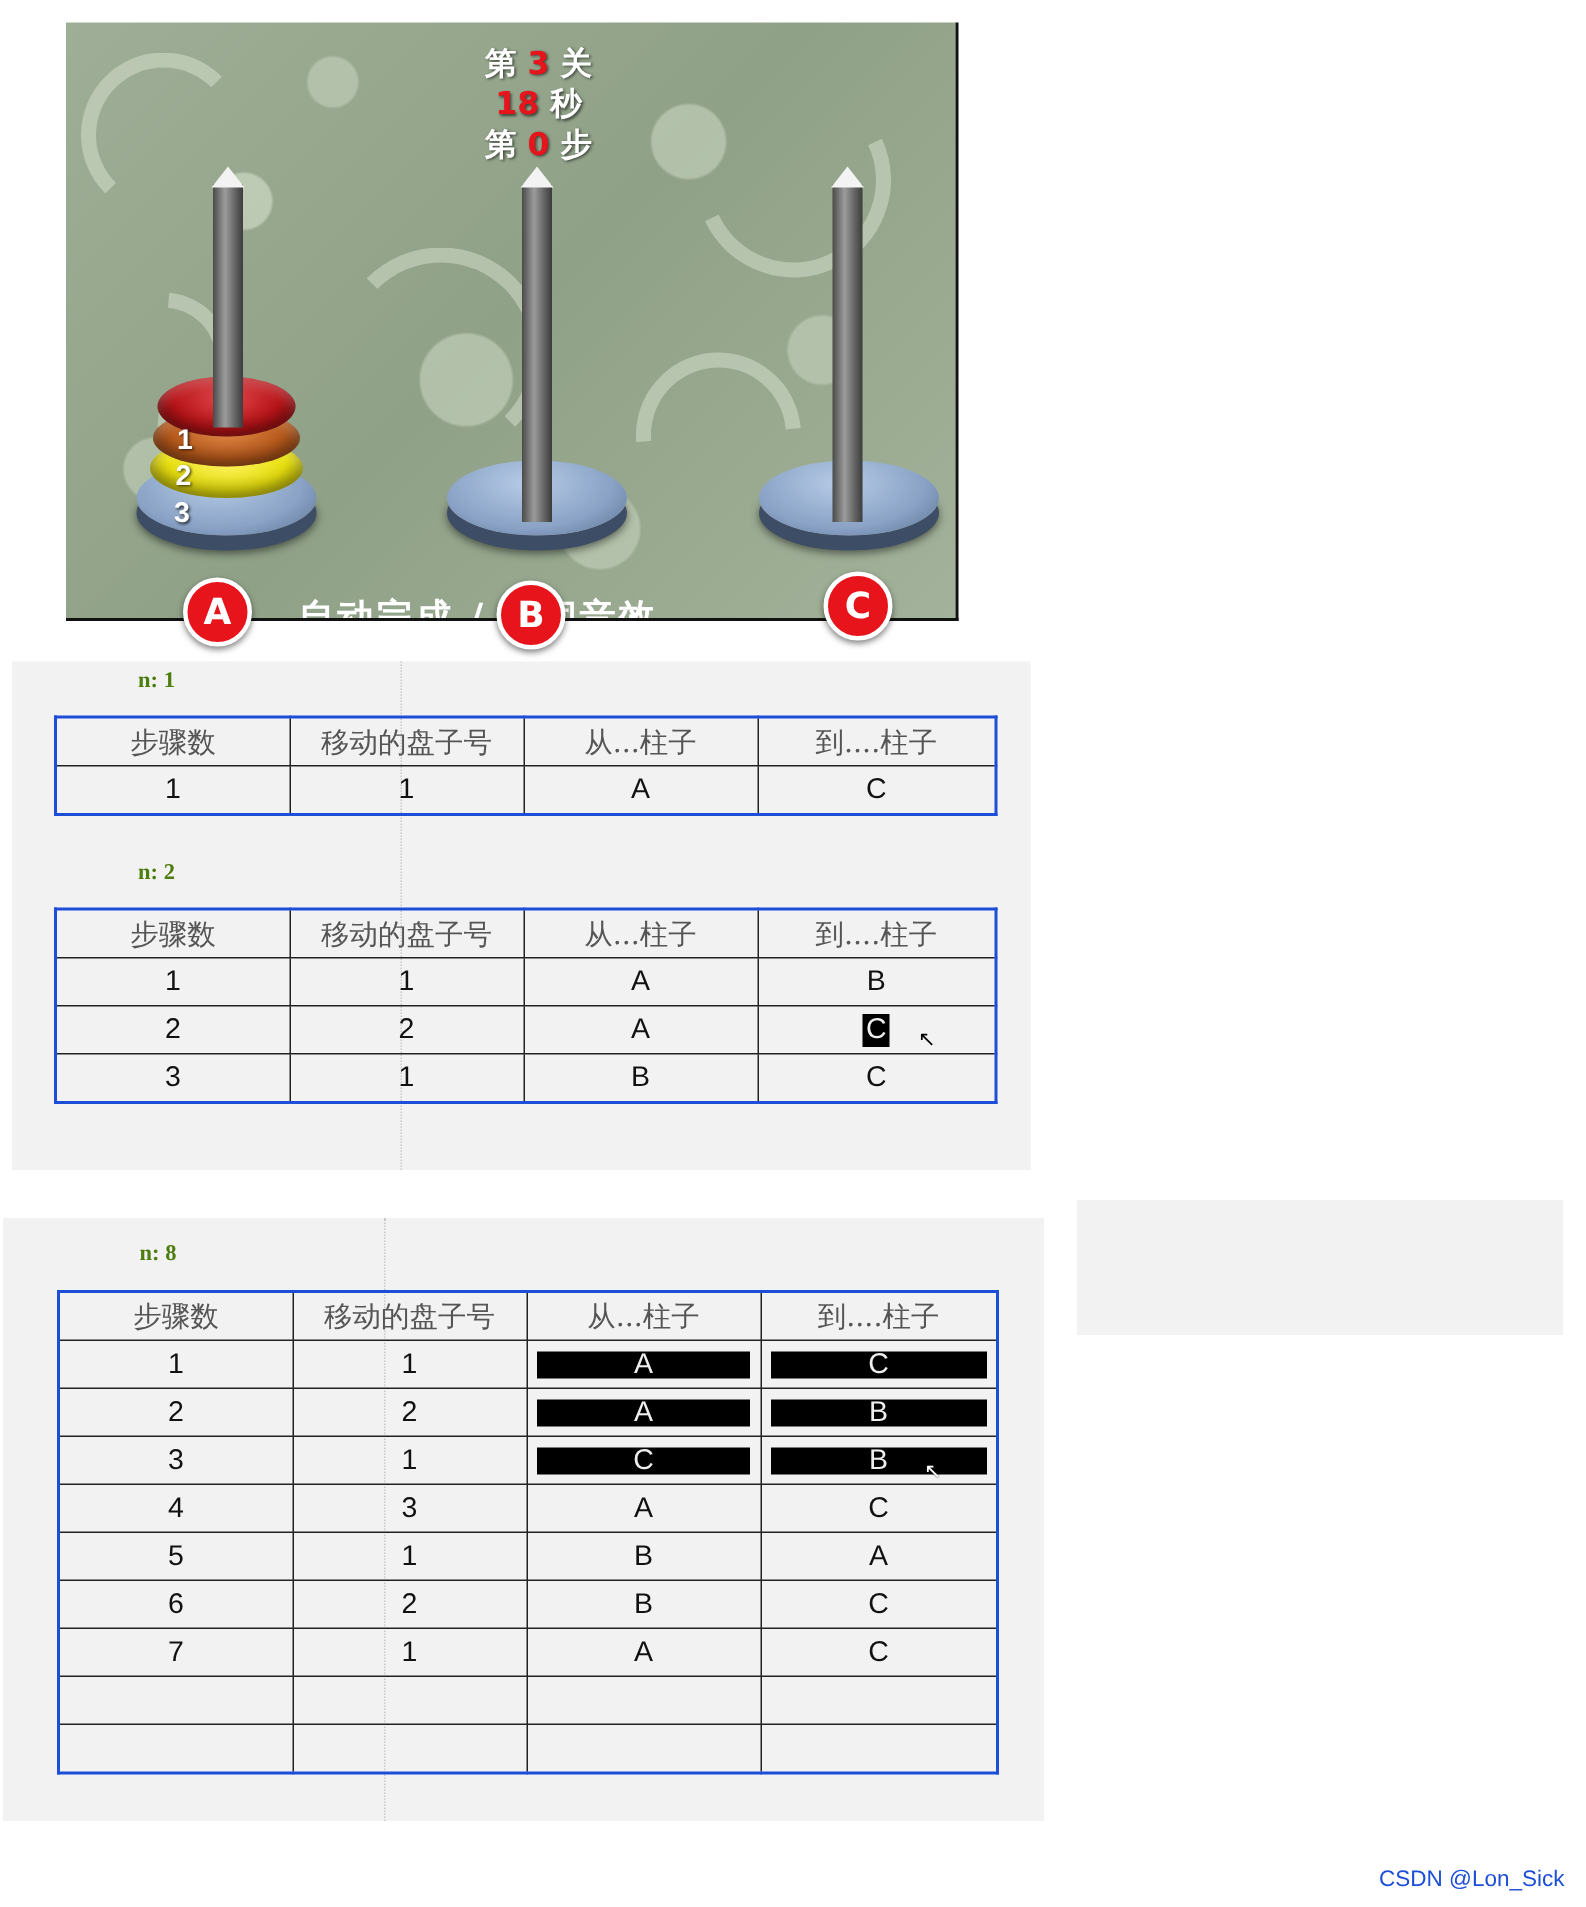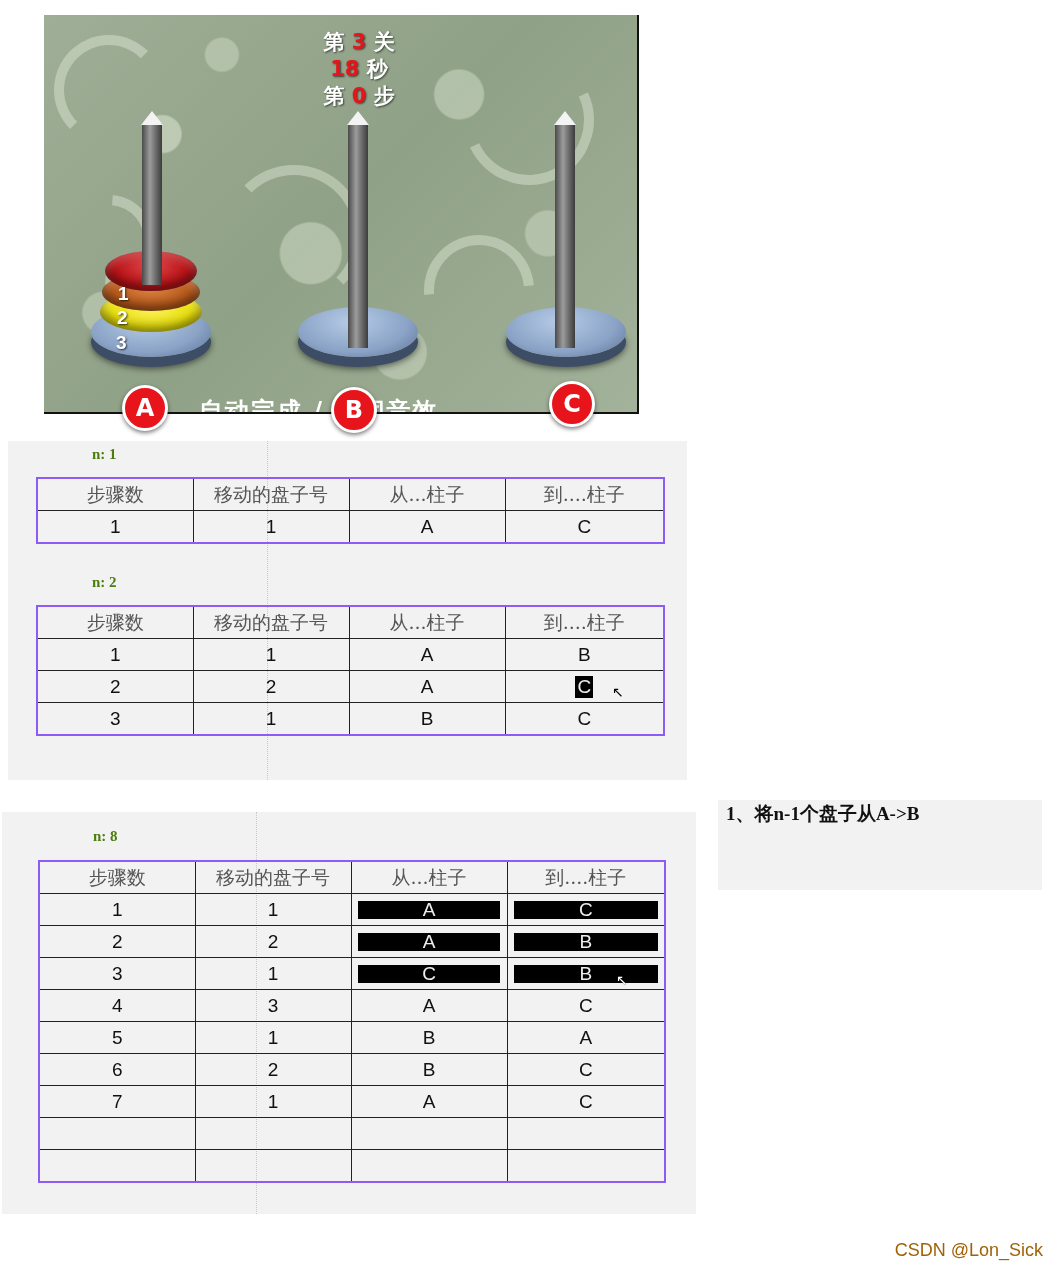--- a/index.html
+++ b/index.html
@@ -69,21 +69,21 @@
   }
   
   .panel { position: absolute; background: #f2f2f2; }
   .vline { position: absolute; width: 0; border-left: 1px dotted #c8c8c8; }
   .n-label {
     position: absolute; font-family: "Liberation Serif", "DejaVu Serif", serif;
     font-weight: bold; font-size: 15px; color: #4d7c0f;
   }
   table.steps {
     position: absolute; border-collapse: collapse; table-layout: fixed;
-    border: 2px solid #8b5cf6;
+    border: 2px solid #1d4ed8;
   }
   table.steps td, table.steps th {
     border: 1.5px solid #222; text-align: center; padding: 0; height: 31px;
     font-size: 19px; color: #111; font-weight: normal;
   }
   table.steps th {
     font-family: "DejaVu Serif", "Liberation Serif", serif; color: #555;
     font-size: 19px;
   }
   .hl {
@@ -96,21 +96,21 @@
   .cursor { position: absolute; font-size: 14px; color: #000; }
   .rules {
     position: absolute; left: 718px; top: 800px; width: 324px; height: 90px;
     background: #f2f2f2;
   }
   .rules div {
     font-family: "Liberation Serif", "DejaVu Serif", serif; font-weight: bold;
     font-size: 19px; line-height: 27px; color: #111; padding-left: 8px;
   }
   .watermark {
-    position: absolute; right: 14px; bottom: 10px; color: #a16207; font-size: 18px;
+    position: absolute; right: 14px; bottom: 10px; color: #1d4ed8; font-size: 15px;
   }
 </style>
 </head>
 <body>
 
 <div class="game">
   <div class="swirl" style="left:10px;top:20px;width:90px;height:90px;"></div>
   <div class="swirl" style="left:180px;top:150px;width:120px;height:120px;transform:rotate(90deg)"></div>
   <div class="swirl" style="left:420px;top:40px;width:110px;height:110px;transform:rotate(200deg)"></div>
   <div class="swirl" style="left:380px;top:220px;width:90px;height:90px;transform:rotate(40deg)"></div>
@@ -300,16 +300,15 @@
     <td></td>
     <td></td>
     <td></td>
     <td></td>
   </tr>
 </tbody>
   </table>
 <div class="cursor" style="left:616px;top:972px;color:#fff;text-shadow:0 0 1px #000;">↖</div>
 
 <div class="rules">
-  <div>1、将n-1个盘子从A-&gt;B</div>
 </div>
 
 <div class="watermark">CSDN @Lon_Sick</div>
 
 </body></html>

